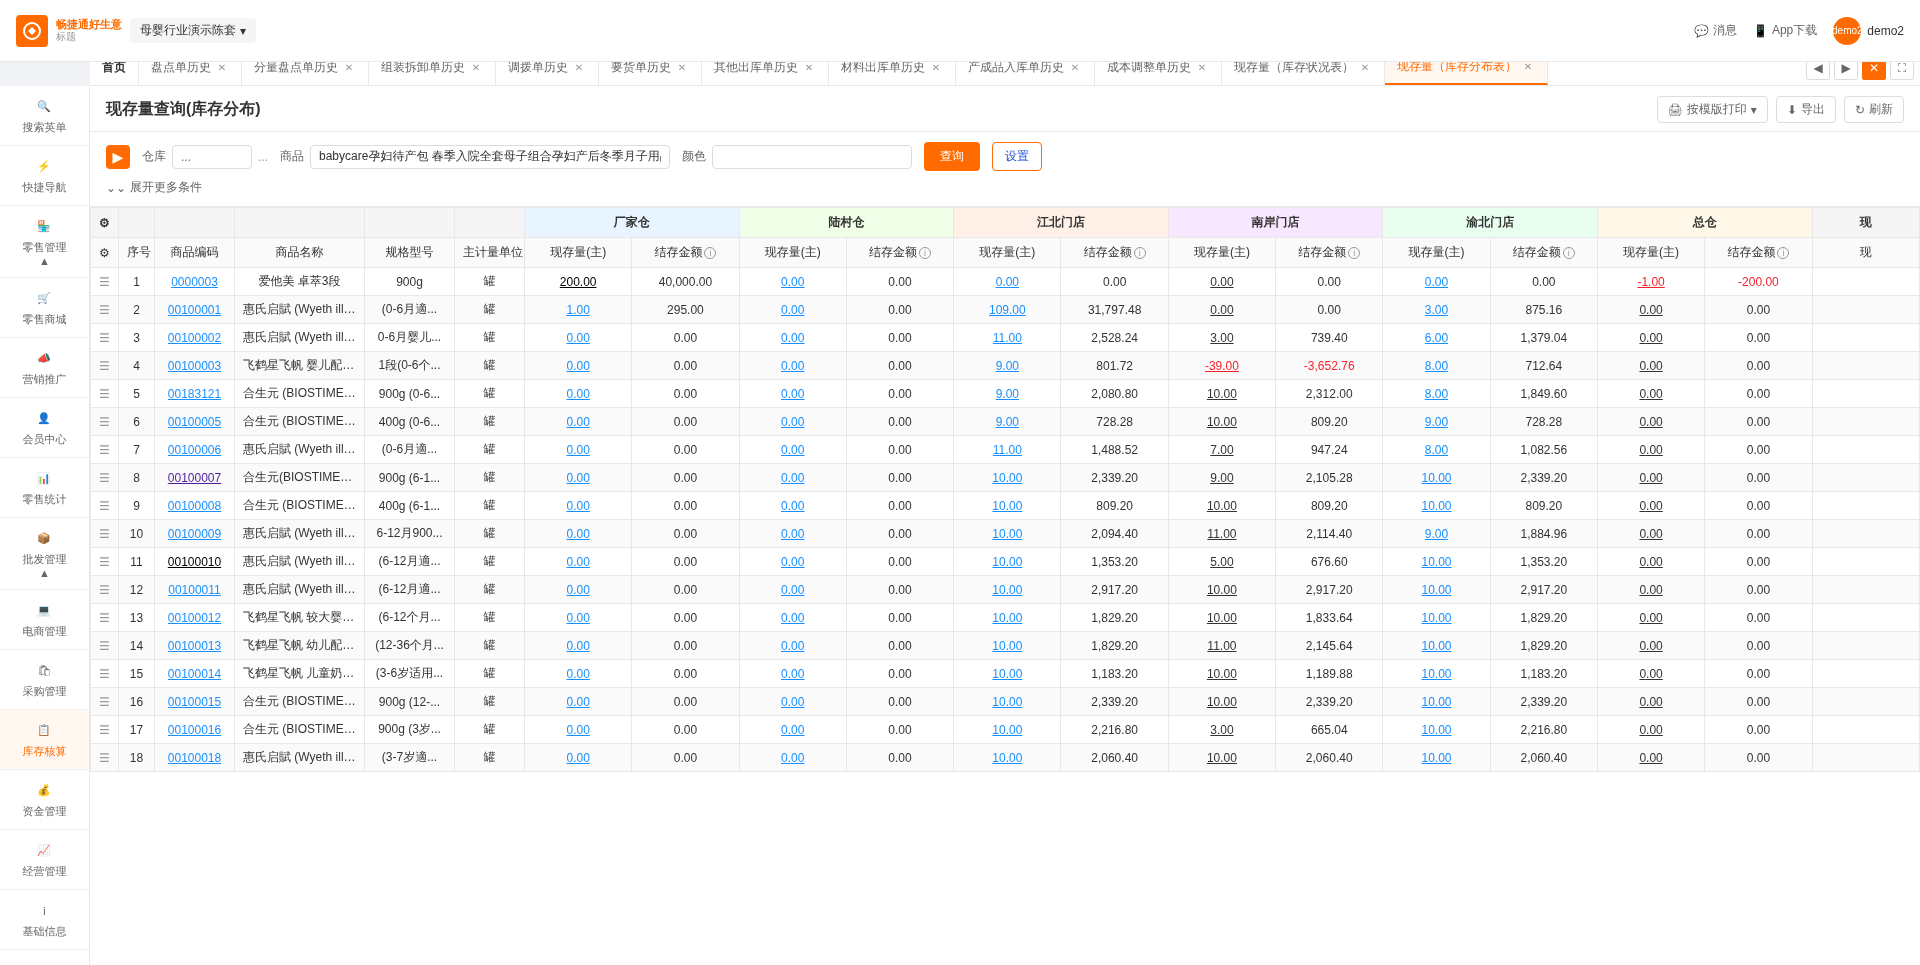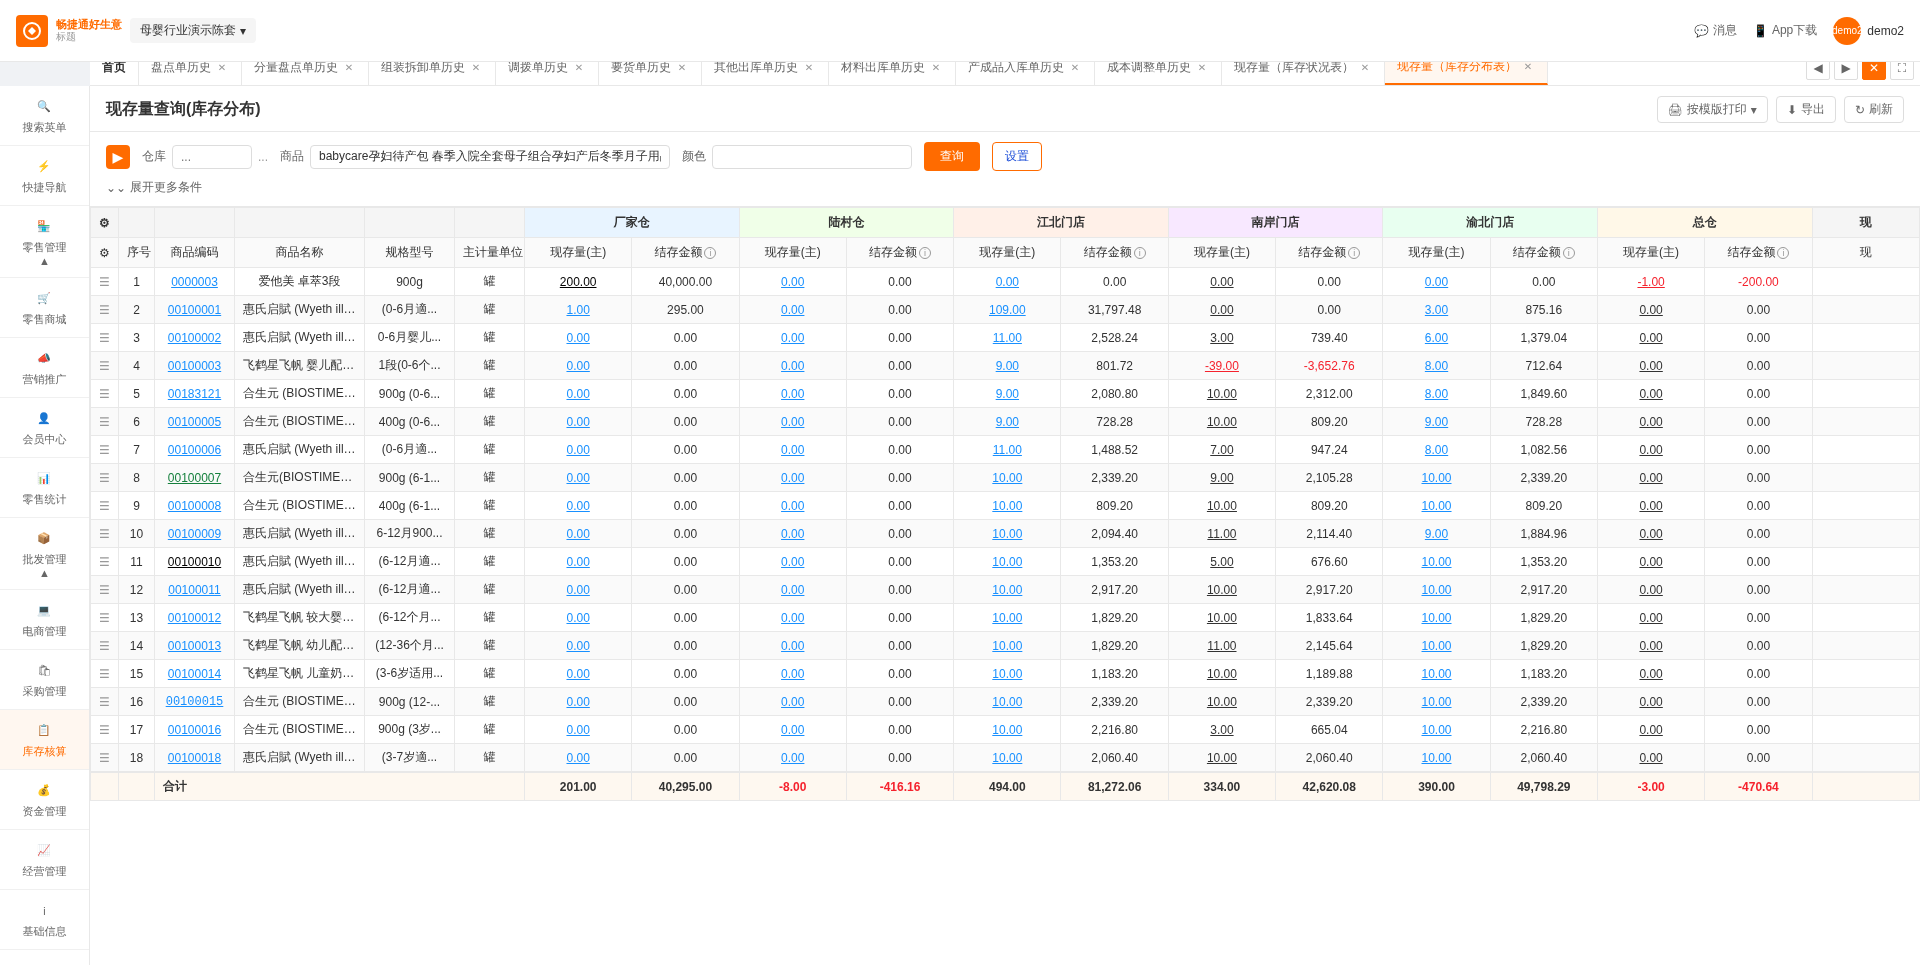--- a/index.html
+++ b/index.html
@@ -648,21 +648,21 @@
     <td>947.24</td>
     <td class="underline" style="color:#1890ff;cursor:pointer;">8.00</td>
     <td>1,082.56</td>
     <td class="underline">0.00</td>
     <td>0.00</td>
     <td></td>
   </tr>
           <tr>
     <td style="cursor:pointer;color:#999;">☰</td>
     <td>8</td>
-    <td class="underline" style="color:#15803d;cursor:pointer;margin-left:12px;">00100007</td>
+    <td class="underline" style="color:#4c1d95;cursor:pointer;margin-left:12px;">00100007</td>
     <td title="合生元(BIOSTIME)液...">合生元(BIOSTIME)液...</td>
     <td>900g (6-1...</td>
     <td>罐</td>
     <td class="underline" style="color:#1890ff;cursor:pointer;">0.00</td>
     <td>0.00</td>
     <td class="underline" style="color:#1890ff;cursor:pointer;">0.00</td>
     <td>0.00</td>
     <td class="underline" style="color:#1890ff;cursor:pointer;">10.00</td>
     <td>2,339.20</td>
     <td class="underline">9.00</td>
@@ -816,21 +816,21 @@
     <td>1,189.88</td>
     <td class="underline" style="color:#1890ff;cursor:pointer;">10.00</td>
     <td>1,183.20</td>
     <td class="underline">0.00</td>
     <td>0.00</td>
     <td></td>
   </tr>
           <tr>
     <td style="cursor:pointer;color:#999;">☰</td>
     <td>16</td>
-    <td class="underline" style="color:#1890ff;cursor:pointer;font-family:Liberation Mono, monospace;">00100015</td>
+    <td class="underline" style="color:#1890ff;cursor:pointer;">00100015</td>
     <td title="合生元 (BIOSTIME) ...">合生元 (BIOSTIME) ...</td>
     <td>900g (12-...</td>
     <td>罐</td>
     <td class="underline" style="color:#1890ff;cursor:pointer;">0.00</td>
     <td>0.00</td>
     <td class="underline" style="color:#1890ff;cursor:pointer;">0.00</td>
     <td>0.00</td>
     <td class="underline" style="color:#1890ff;cursor:pointer;">10.00</td>
     <td>2,339.20</td>
     <td class="underline">10.00</td>
@@ -876,34 +876,16 @@
     <td class="underline" style="color:#1890ff;cursor:pointer;">10.00</td>
     <td>2,060.40</td>
     <td class="underline">10.00</td>
     <td>2,060.40</td>
     <td class="underline" style="color:#1890ff;cursor:pointer;">10.00</td>
     <td>2,060.40</td>
     <td class="underline">0.00</td>
     <td>0.00</td>
     <td></td>
   </tr>
-          <tr class="summary-row">
-  <td></td>
-  <td></td>
-  <td colspan="4" style="text-align:left;font-weight:bold;">合计</td>
-  <td>201.00</td>
-  <td>40,295.00</td>
-  <td class="negative">-8.00</td>
-  <td class="negative">-416.16</td>
-  <td>494.00</td>
-  <td>81,272.06</td>
-  <td>334.00</td>
-  <td>42,620.08</td>
-  <td>390.00</td>
-  <td>49,798.29</td>
-  <td class="negative">-3.00</td>
-  <td class="negative">-470.64</td>
-  <td></td>
-</tr>
         </tbody>
     </table>
   </div>
 </div>
 
 </body></html>

